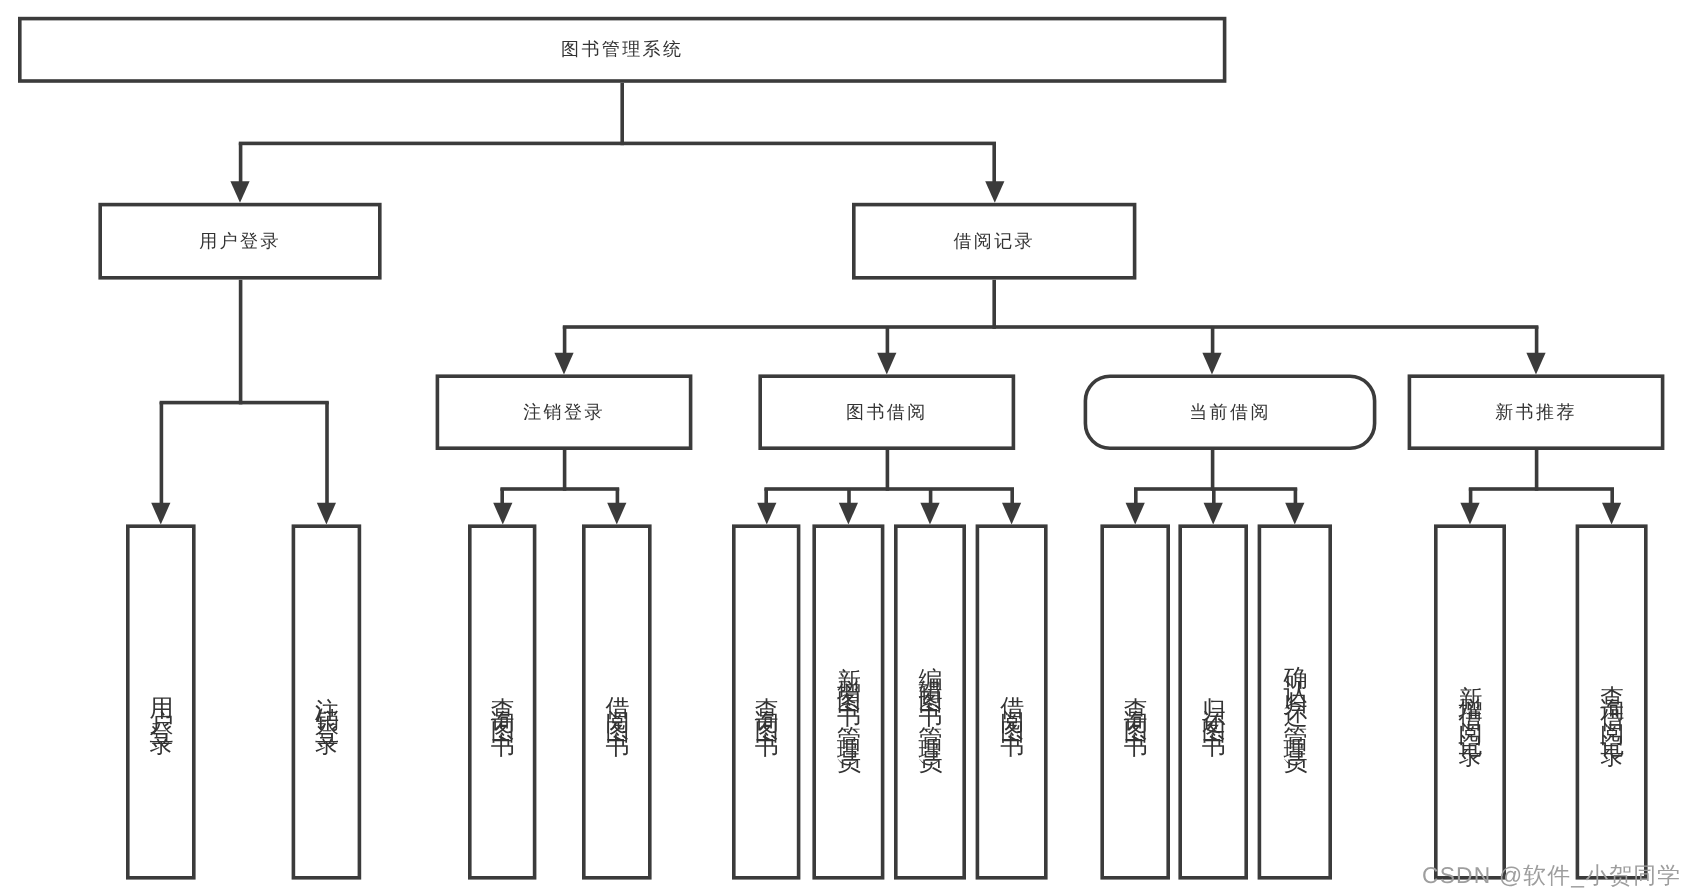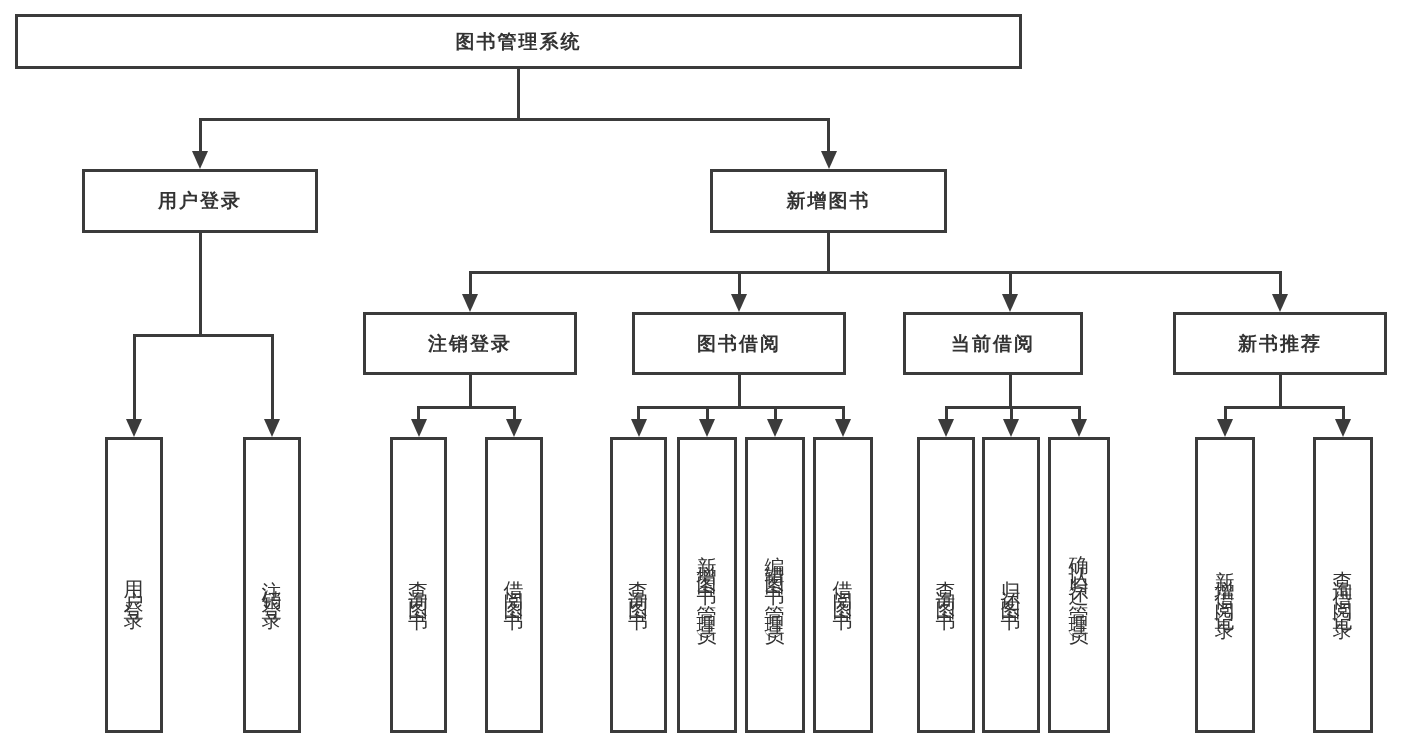--- a/index.html
+++ b/index.html
@@ -21,24 +21,23 @@
     position:absolute;
     box-sizing:border-box;
     background:var(--bg);
     border:3px solid var(--line);
     display:flex;
     align-items:center;
     justify-content:center;
     z-index:2;
   }
   .hbox{
-    font-size:19px;
+    font-size:15px;
     letter-spacing:2px;
     white-space:nowrap;
-    font-weight:bold;
   }
   .vbox{
     writing-mode:vertical-rl;
     text-orientation:mixed;
     font-size:20px;
     letter-spacing:10px;
     line-height:1;
   }
   .line{
     position:absolute;
@@ -61,37 +60,38 @@
     letter-spacing:1px;
     color:var(--wm);
     z-index:5;
     white-space:nowrap;
   }
 </style>
 </head>
 <body>
 
 <div id="canvas">
+  <span id="watermark">CSDN @软件_小贺同学</span>
 <div class="box hbox" style="left: 15px; top: 14px; width: 1007px; height: 55px;">图书管理系统</div>
     <div class="line" style="left: 517px; top: 69px; width: 3px; height: 51.5px;"></div>
     <div class="line" style="left: 198.5px; top: 117.5px; width: 631.5px; height: 3px;"></div>
     <div class="line" style="left: 198.5px; top: 119px; width: 3px; height: 34px;"></div>
     <div class="arrow" style="left: 192px; top: 151px;"></div>
     <div class="box hbox" style="left: 82px; top: 169px; width: 236px; height: 64px;">用户登录</div>
     <div class="line" style="left: 198.5px; top: 233px; width: 3px; height: 103.5px;"></div>
     <div class="line" style="left: 132.5px; top: 333.5px; width: 141px; height: 3px;"></div>
     <div class="line" style="left: 132.5px; top: 335px; width: 3px; height: 86px;"></div>
     <div class="arrow" style="left: 126px; top: 419px;"></div>
     <div class="box vbox" style="left: 105px; top: 437px; width: 58px; height: 296px;">用户登录</div>
     <div class="line" style="left: 270.5px; top: 335px; width: 3px; height: 86px;"></div>
     <div class="arrow" style="left: 264px; top: 419px;"></div>
     <div class="box vbox" style="left: 243px; top: 437px; width: 58px; height: 296px;">注销登录</div>
     <div class="line" style="left: 827px; top: 119px; width: 3px; height: 34px;"></div>
     <div class="arrow" style="left: 820.5px; top: 151px;"></div>
-    <div class="box hbox" style="left: 710px; top: 169px; width: 237px; height: 64px;">新增图书</div>
+    <div class="box hbox" style="left: 710px; top: 169px; width: 237px; height: 64px;">借阅记录</div>
     <div class="line" style="left: 827px; top: 233px; width: 3px; height: 40.5px;"></div>
     <div class="line" style="left: 468.5px; top: 270.5px; width: 813px; height: 3px;"></div>
     <div class="line" style="left: 468.5px; top: 272px; width: 3px; height: 24px;"></div>
     <div class="arrow" style="left: 462px; top: 294px;"></div>
     <div class="box hbox" style="left: 363px; top: 312px; width: 214px; height: 63px;">注销登录</div>
     <div class="line" style="left: 468.5px; top: 375px; width: 3px; height: 33.5px;"></div>
     <div class="line" style="left: 417px; top: 405.5px; width: 98.5px; height: 3px;"></div>
     <div class="line" style="left: 417px; top: 407px; width: 3px; height: 14px;"></div>
     <div class="arrow" style="left: 410.5px; top: 419px;"></div>
     <div class="box vbox" style="left: 390px; top: 437px; width: 57px; height: 296px;">查询图书</div>
@@ -110,21 +110,21 @@
     <div class="arrow" style="left: 699px; top: 419px;"></div>
     <div class="box vbox" style="left: 677px; top: 437px; width: 60px; height: 296px;">新增图书（管理员）</div>
     <div class="line" style="left: 773.5px; top: 407px; width: 3px; height: 14px;"></div>
     <div class="arrow" style="left: 767px; top: 419px;"></div>
     <div class="box vbox" style="left: 745px; top: 437px; width: 60px; height: 296px;">编辑图书（管理员）</div>
     <div class="line" style="left: 841.5px; top: 407px; width: 3px; height: 14px;"></div>
     <div class="arrow" style="left: 835px; top: 419px;"></div>
     <div class="box vbox" style="left: 813px; top: 437px; width: 60px; height: 296px;">借阅图书</div>
     <div class="line" style="left: 1008.5px; top: 272px; width: 3px; height: 24px;"></div>
     <div class="arrow" style="left: 1002px; top: 294px;"></div>
-    <div class="box hbox" style="left: 903px; top: 312px; width: 180px; height: 63px;">当前借阅</div>
+    <div class="box hbox" style="left: 903px; top: 312px; width: 244px; height: 63px; border-radius: 22px;">当前借阅</div>
     <div class="line" style="left: 1008.5px; top: 375px; width: 3px; height: 33.5px;"></div>
     <div class="line" style="left: 944.5px; top: 405.5px; width: 136px; height: 3px;"></div>
     <div class="line" style="left: 944.5px; top: 407px; width: 3px; height: 14px;"></div>
     <div class="arrow" style="left: 938px; top: 419px;"></div>
     <div class="box vbox" style="left: 917px; top: 437px; width: 58px; height: 296px;">查询图书</div>
     <div class="line" style="left: 1009.5px; top: 407px; width: 3px; height: 14px;"></div>
     <div class="arrow" style="left: 1003px; top: 419px;"></div>
     <div class="box vbox" style="left: 982px; top: 437px; width: 58px; height: 296px;">归还图书</div>
     <div class="line" style="left: 1077.5px; top: 407px; width: 3px; height: 14px;"></div>
     <div class="arrow" style="left: 1071px; top: 419px;"></div>

